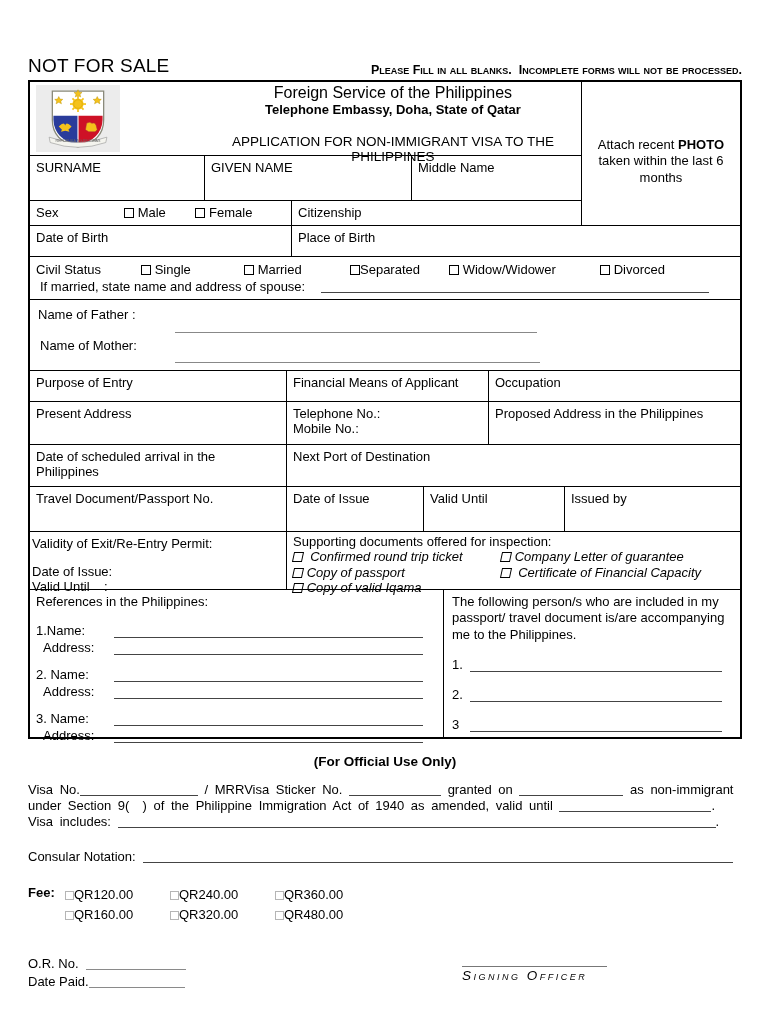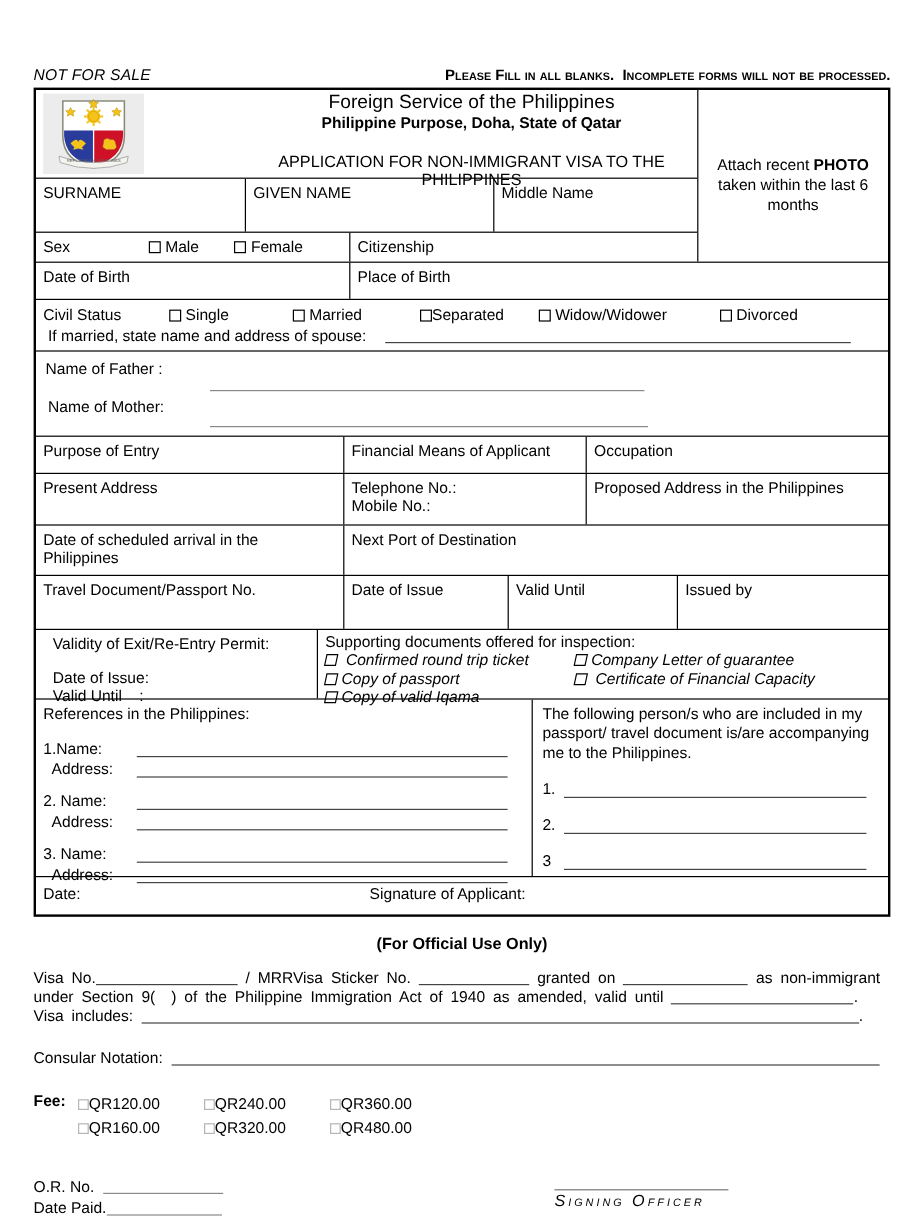--- a/index.html
+++ b/index.html
@@ -5,21 +5,21 @@
   * { margin:0; padding:0; box-sizing:border-box; }
   html,body { background:#fff; }
   body {
     width:770px; height:1024px; position:relative;
     font-family:"Liberation Sans", sans-serif;
     color:#000; font-size:13px;
   }
   .page { position:absolute; left:28px; top:55px; width:714px; }
   
   .topbar { display:flex; justify-content:space-between; align-items:flex-end; margin-bottom:3px; }
-  .nfs { font-size:13px; letter-spacing:.2px;font-style:italic; }
+  .nfs { font-size:19px; letter-spacing:.2px; }
   .notice { font-weight:bold; font-variant:small-caps; font-size:12.5px; white-space:pre-wrap; }
 
   
   .form { border:2px solid #000; width:714px; }
   .row { display:flex; border-top:1px solid #000; position:relative; }
   .row.first { border-top:none; }
   .cell { padding:4px 6px; position:relative; }
   .br { border-right:1px solid #000; }
 
   
@@ -53,21 +53,21 @@
   .parents .lbl1 { position:absolute; left:8px; top:7px; }
   .parents .lbl2 { position:absolute; left:10px; top:38px; }
   .parents .ln1 { position:absolute; left:145px; top:32px; width:362px; border-bottom:1.5px solid #888; }
   .parents .ln2 { position:absolute; left:145px; top:62px; width:365px; border-bottom:1.5px solid #888; }
 
   .h30 { height:30px; } .h42 { height:42px; } .h41 { height:41px; } .h44 { height:44px; }
   .w257 { width:257px; } .w202 { width:202px; } .w137 { width:137px; } .w141 { width:141px; }
   .flex1 { flex:1; }
 
   .permit { height:58px; }
-  .permit-left { width:235px; padding:4px 14px; }
+  .permit-left { width:257px; padding:4px 2px; }
   .permit-left .vu { white-space:pre; }
   .supdocs { flex:1; padding:3px 6px; font-size:13px; line-height:1.1; }
   .supdocs .drow { display:flex; margin-top:1px; font-style:italic; }
   .supdocs .dcol1 { width:208px; }
 
   .refs { height:148px; }
   .refs-left { width:414px; padding:4px 6px; }
   .refs-right { flex:1; padding:4px 8px; line-height:1.25; }
   .ref-line { display:flex; margin-top:2px; }
   .ref-line .rl { width:78px; white-space:pre; }
@@ -126,21 +126,21 @@
                 <polygon points="48,8 49.2,10.4 51.8,10.6 49.9,12.3 50.5,14.8 48,13.4 45.5,14.8 46.1,12.3 44.2,10.6 46.8,10.4" stroke="#b98f00" stroke-width="0.4" fill="#f5c21b"></polygon>
                 <path d="M12 36 Q17 31 18 35 Q19 31 24 36 L21 39 L22 41 L18 40 L14 41 L15 39 Z" fill="#f5c21b"></path>
                 <path d="M38 33 q3 -2 5 0 q3 -1 4 2 l1 4 l-2 2 l-6 0 l-3 -2 Z" stroke="#a33" stroke-width="0.5" fill="#f5c21b"></path>
                 <path d="M3 46 Q30 56 57 46 L56 51 Q30 60 4 51 Z" fill="#f4f4ee" stroke="#999" stroke-width="0.6"></path>
                 <text x="30" y="50.6" text-anchor="middle" font-size="3.4" fill="#666">REPUBLIKA NG PILIPINAS</text>
               </svg>
             </div>
           </div>
           <div class="titles">
             <div class="t1">Foreign Service of the Philippines</div>
-            <div class="t2">Philippine Purpose, Doha, State of Qatar</div>
+            <div class="t2">Telephone Embassy, Doha, State of Qatar</div>
             <div class="t3">APPLICATION FOR NON-IMMIGRANT VISA TO THE PHILIPPINES</div>
           </div>
         </div>
         <div class="name-row">
           <div class="cell br" style="width:175px;">
             <span>SURNAME</span>
           </div>
           <div class="cell br" style="width:207px;">
             <span>GIVEN NAME</span>
           </div>
@@ -313,24 +313,20 @@
             <span class="no">2. </span>
             <span class="uline"></span>
           </div>
         <div class="acc-line">
             <span class="no">3 </span>
             <span class="uline"></span>
           </div>
       </div>
     </div>
 
-    <div class="row sig-row">
-      <span>Date:</span>
-      <span class="sig">Signature of Applicant:</span>
-    </div>
 
   </div>
 
   <div class="official-title">(For Official Use Only)</div>
 
   <div class="visa-lines">
     <div>
       <span>Visa No.</span><span class="uline" style="width:118px;"></span>
       <span>/ MRRVisa Sticker No.</span>
       <span class="uline" style="width:92px;"></span>

